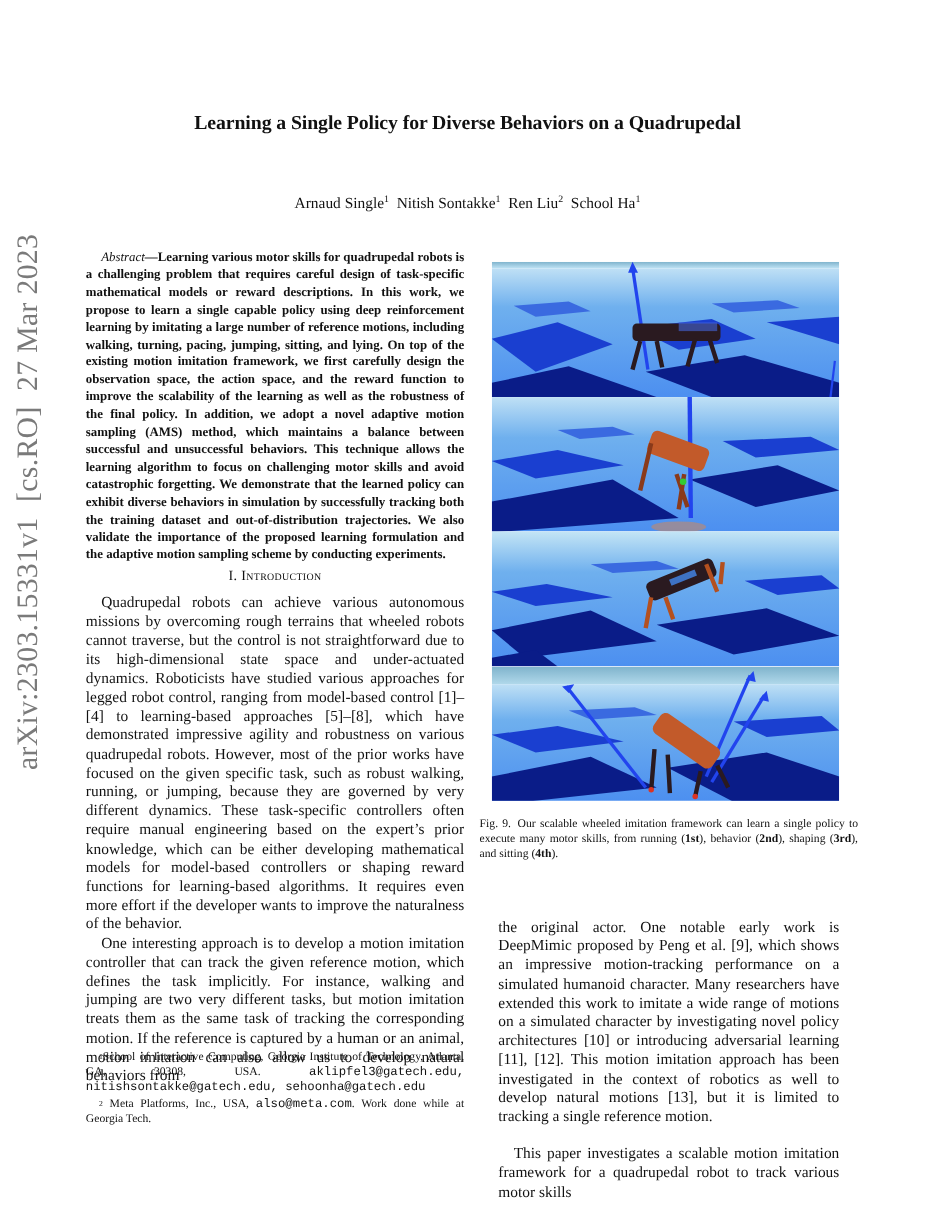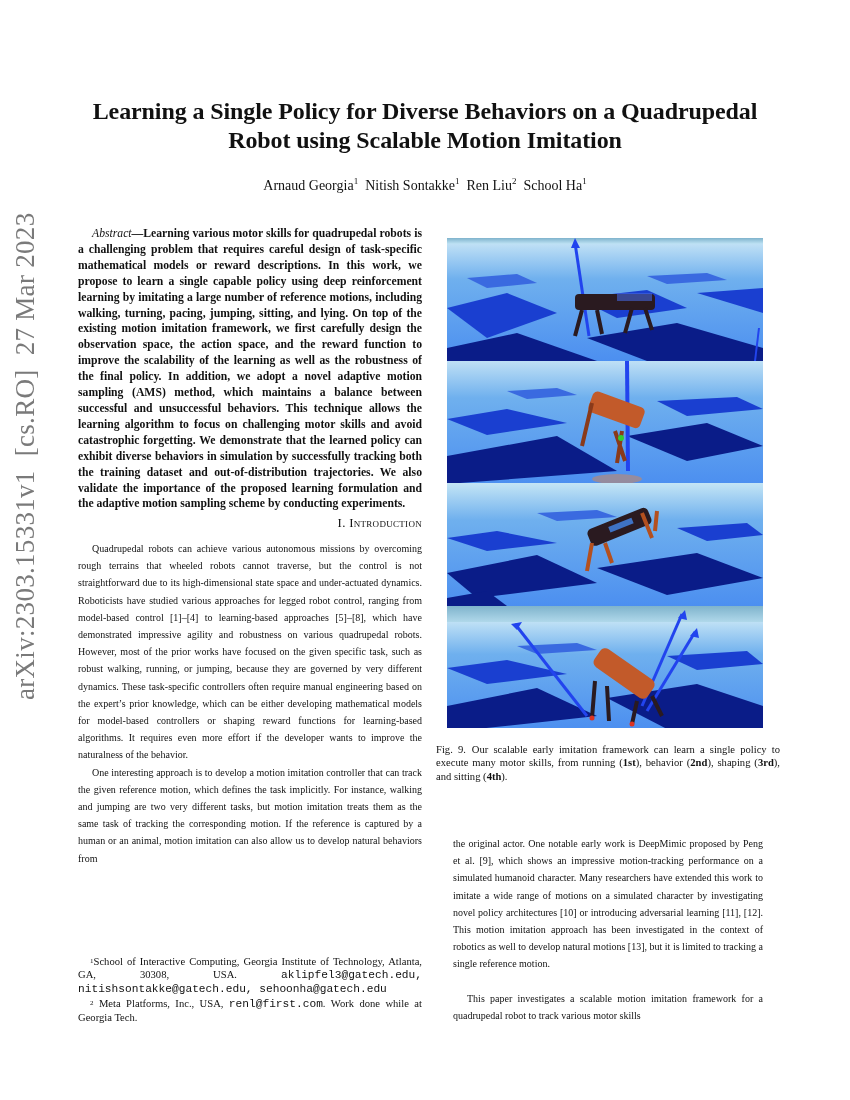--- a/index.html
+++ b/index.html
@@ -1,72 +1,71 @@
 <!DOCTYPE html>
 <html><head>
 <meta charset="utf-8">
 <style>
   html, body { margin:0; padding:0; background:#ffffff; }
   body { width:850px; height:1100px; position:relative; overflow:hidden; color:#111; font-family:"Liberation Serif", "DejaVu Serif", serif; }
-  .title { position:absolute; top:97px; left:60px; width:730px; text-align:center; font-weight:bold; font-size:24px; line-height:29px; letter-spacing:-0.1px; }
+  .title { position:absolute; top:97px; left:60px; width:730px; text-align:center; font-weight:bold; font-size:18px; line-height:29px; letter-spacing:-0.1px; }
   .authors { position:absolute; top:178px; left:60px; width:730px; text-align:center; font-size:14px; }
   .authors sup { font-size:9px; vertical-align:top; position:relative; top:-2px; }
   .arxiv { position:absolute; left:10px; top:700px; transform-origin:0 0; transform:rotate(-90deg); font-size:27px; color:#7a7a7a; white-space:nowrap; letter-spacing:0.3px; }
-  .col { position:absolute; width:344px; font-size:10px; line-height:17.2px; text-align:justify; }
+  .col { position:absolute; width:344px; font-size:14px; line-height:17.2px; text-align:justify; }
   .col-left { left:78px; }
   .col-right { left:436px; }
   .abstract { top:226px; font-weight:bold; font-size:11.7px; line-height:15.9px; }
   .abstract .lead { font-style:italic; font-weight:normal;margin-top:25px; }
-  .section-head { position:absolute; top:516px; left:78px; width:344px; text-align:right; font-size:12.8px; font-variant:small-caps; letter-spacing:0.3px; }
+  .section-head { position:absolute; top:516px; left:78px; width:344px; text-align:center; font-size:12.8px; font-variant:small-caps; letter-spacing:0.3px; }
   .intro { top:540px; }
   .intro p { margin:0; text-indent:14px; }
   .footnotes { top:955px; font-size:10.6px; line-height:13.2px; }
   .footnotes p { margin:0; text-indent:12px; }
   .mono { font-family:"Liberation Mono", "DejaVu Sans Mono", monospace; font-size:11.2px; }
   .footnotes sup { font-size:7px; vertical-align:top; }
   .figure { position:absolute; left:447px; top:238px; width:316px; }
   .panel { width:316px; height:122.5px; position:relative; overflow:hidden; }
   .panel svg { display:block; }
   .caption { position:absolute; left:436px; top:743px; width:344px; font-size:10.6px; line-height:13.4px; text-align:justify; }
   .caption .figlabel { margin-right:6px; }
   .right-text { top:818px; }
   .right-text p { margin:17px; text-indent:14px; }
   .right-text p.noindent { text-indent:0; }
 </style>
 </head>
 <body>
 
 <div class="title">
   <div>Learning a Single Policy for Diverse Behaviors on a Quadrupedal</div>
-  <div>Robot using Scalable Motion Imitation</div>
 </div>
 
 <div class="authors">
-  <span><span>Arnaud Georgia</span><sup>1</sup></span>&nbsp;
+  <span><span>Arnaud Single</span><sup>1</sup></span>&nbsp;
   <span><span>Nitish Sontakke</span><sup>1</sup></span>&nbsp;
   <span><span>Ren Liu</span><sup>2</sup></span>&nbsp;
   <span><span>School Ha</span><sup>1</sup></span>
 </div>
 
 <div class="arxiv" style="white-space:pre;">arXiv:2303.15331v1  [cs.RO]  27 Mar 2023</div>
 
 <div class="col col-left abstract">
   <span class="lead" style="margin-left:14px;">Abstract</span><span>—</span><span>Learning various motor skills for quadrupedal robots is a challenging problem that requires careful design of task-specific mathematical models or reward descriptions. In this work, we propose to learn a single capable policy using deep reinforcement learning by imitating a large number of reference motions, including walking, turning, pacing, jumping, sitting, and lying. On top of the existing motion imitation framework, we first carefully design the observation space, the action space, and the reward function to improve the scalability of the learning as well as the robustness of the final policy. In addition, we adopt a novel adaptive motion sampling (AMS) method, which maintains a balance between successful and unsuccessful behaviors. This technique allows the learning algorithm to focus on challenging motor skills and avoid catastrophic forgetting. We demonstrate that the learned policy can exhibit diverse behaviors in simulation by successfully tracking both the training dataset and out-of-distribution trajectories. We also validate the importance of the proposed learning formulation and the adaptive motion sampling scheme by conducting experiments.</span>
 </div>
 
 <div class="section-head">I. Introduction</div>
 
 <div class="col col-left intro">
   <p>Quadrupedal robots can achieve various autonomous missions by overcoming rough terrains that wheeled robots cannot traverse, but the control is not straightforward due to its high-dimensional state space and under-actuated dynamics. Roboticists have studied various approaches for legged robot control, ranging from model-based control [1]–[4] to learning-based approaches [5]–[8], which have demonstrated impressive agility and robustness on various quadrupedal robots. However, most of the prior works have focused on the given specific task, such as robust walking, running, or jumping, because they are governed by very different dynamics. These task-specific controllers often require manual engineering based on the expert’s prior knowledge, which can be either developing mathematical models for model-based controllers or shaping reward functions for learning-based algorithms. It requires even more effort if the developer wants to improve the naturalness of the behavior.</p>
   <p>One interesting approach is to develop a motion imitation controller that can track the given reference motion, which defines the task implicitly. For instance, walking and jumping are two very different tasks, but motion imitation treats them as the same task of tracking the corresponding motion. If the reference is captured by a human or an animal, motion imitation can also allow us to develop natural behaviors from</p>
 </div>
 
 <div class="col col-left footnotes">
   <p><sup>1</sup><span>School of Interactive Computing, Georgia Institute of Technology, Atlanta, GA, 30308, USA.</span> <span class="mono">aklipfel3@gatech.edu, nitishsontakke@gatech.edu, sehoonha@gatech.edu</span></p>
-  <p><sup>2</sup> <span>Meta Platforms, Inc., USA,</span> <span class="mono">renl@first.com</span><span>. Work done while at Georgia Tech.</span></p>
+  <p><sup>2</sup> <span>Meta Platforms, Inc., USA,</span> <span class="mono">also@meta.com</span><span>. Work done while at Georgia Tech.</span></p>
 </div>
 
 <div class="figure">
 
   <div class="panel">
     <svg width="316" height="123" viewBox="0 0 316 123">
       <defs>
         <linearGradient id="sky1" x1="0" y1="0" x2="0" y2="1">
             <stop offset="0" stop-color="#7fb3cc"></stop>
             <stop offset="1" stop-color="#bfe3f5"></stop>
@@ -168,19 +167,19 @@
       <polygon points="243,30 250,22 252,32" fill="#2244ee"></polygon>
       <rect x="145" y="55" width="65" height="22" rx="6" fill="#c25a2a" transform="rotate(35 175 66)"></rect>
       <path d="M148 75 L145 112 M160 80 L162 115 M190 95 L185 118 M205 90 L215 110" stroke="#2a1a20" stroke-width="4" fill="none"></path>
       <circle cx="145" cy="112" r="2.5" fill="#dd3322"></circle>
       <circle cx="185" cy="118" r="2.5" fill="#dd3322"></circle>
     </svg>
   </div>
 </div>
 
 <div class="caption">
-  <span class="figlabel">Fig. 9.</span><span>Our scalable early imitation framework can learn a single policy to execute many motor skills, from running (</span><b>1st</b><span>), behavior (</span><b>2nd</b><span>), shaping (</span><b>3rd</b><span>), and sitting (</span><b>4th</b><span>).</span>
+  <span class="figlabel">Fig. 9.</span><span>Our scalable wheeled imitation framework can learn a single policy to execute many motor skills, from running (</span><b>1st</b><span>), behavior (</span><b>2nd</b><span>), shaping (</span><b>3rd</b><span>), and sitting (</span><b>4th</b><span>).</span>
 </div>
 
 <div class="col col-right right-text">
   <p class="noindent">the original actor. One notable early work is DeepMimic proposed by Peng et al. [9], which shows an impressive motion-tracking performance on a simulated humanoid character. Many researchers have extended this work to imitate a wide range of motions on a simulated character by investigating novel policy architectures [10] or introducing adversarial learning [11], [12]. This motion imitation approach has been investigated in the context of robotics as well to develop natural motions [13], but it is limited to tracking a single reference motion.</p>
   <p>This paper investigates a scalable motion imitation framework for a quadrupedal robot to track various motor skills</p>
 </div>
 
 </body></html>

